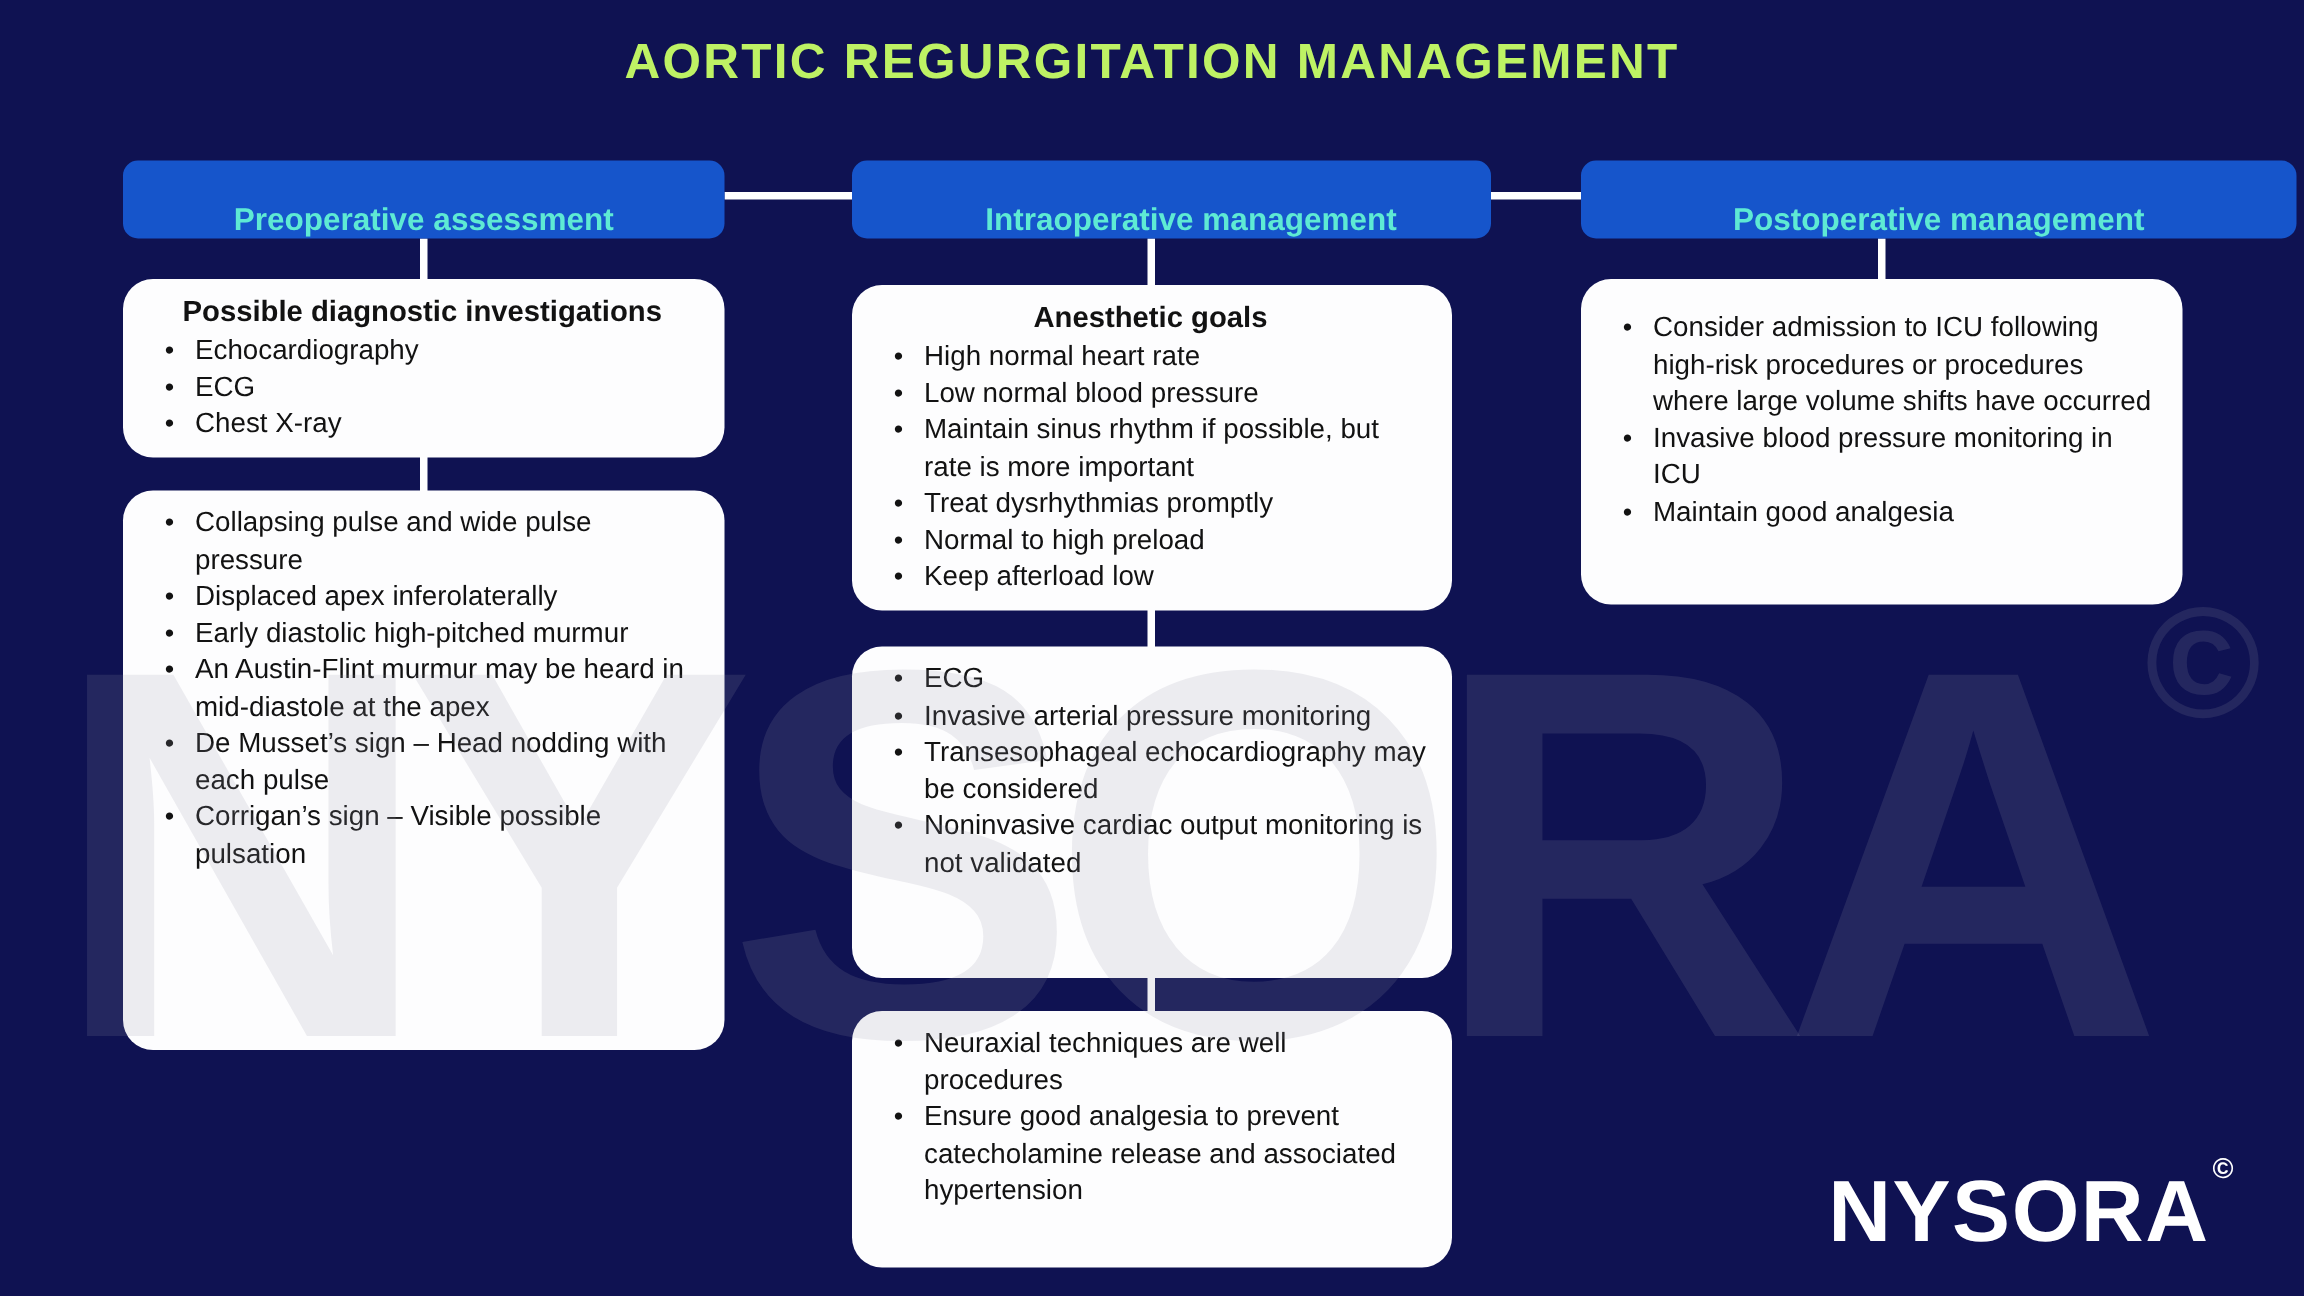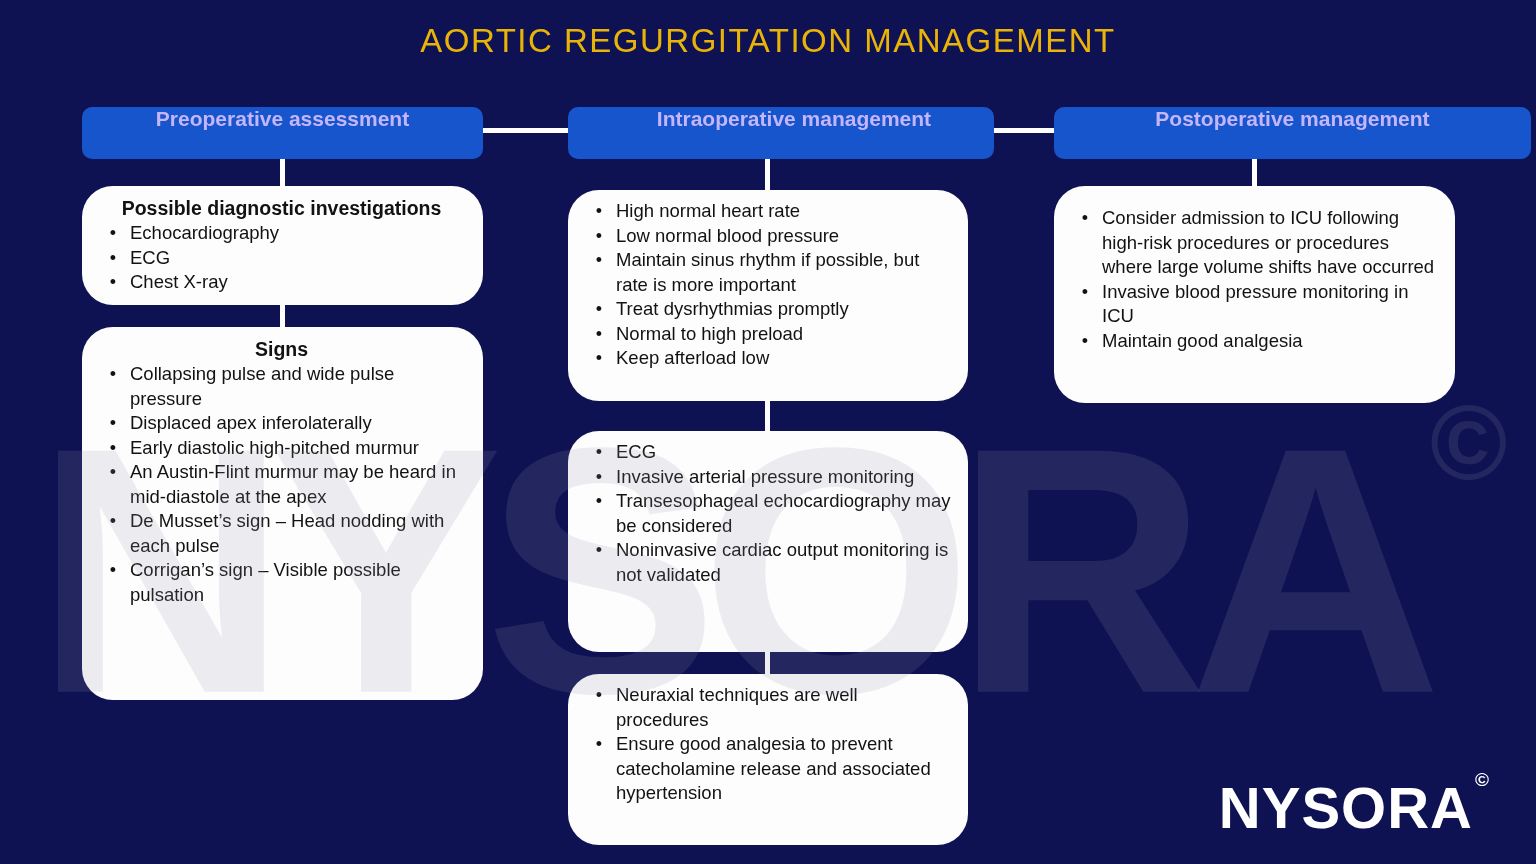--- a/index.html
+++ b/index.html
@@ -3,34 +3,34 @@
 <meta charset="utf-8">
 <style>
   html,body{margin:0;padding:0;}
   body{
     width:1536px;height:864px;position:relative;overflow:hidden;
     background:#0f1252;
     font-family:"Liberation Sans", sans-serif;
   }
   .page-title{
     position:absolute;top:22px;left:0;width:1536px;text-align:center;
-    color:#eab308;font-size:33px;font-weight:normal;letter-spacing:1.5px;
+    color:#bef264;font-size:33px;font-weight:bold;letter-spacing:1.5px;
     z-index:5;
   }
   .pill{
     position:absolute;top:107px;height:52px;background:#1655cb;
-    border-radius:10px;display:flex;align-items:flex-start;justify-content:center;
-    color:#c4b5fd;font-size:21px;font-weight:bold;z-index:2;
+    border-radius:10px;display:flex;align-items:flex-end;justify-content:center;
+    color:#5eead4;font-size:21px;font-weight:bold;z-index:2;
   }
   .pill-left{left:82px;width:401px;}
   .pill-mid{left:568px;width:400px;padding-left:26px;}
   .pill-right{left:1054px;width:477px;}
   .conn{position:absolute;background:#ffffff;z-index:1;}
   .card{
-    position:absolute;background:#fdfdfe;border-radius:31px;
+    position:absolute;background:#fdfdfe;border-radius:20px;
     color:#121212;z-index:2;box-sizing:border-box;
     padding:9px 16px 10px 14px;
   }
   .card-title{
     text-align:center;font-weight:bold;font-size:19.5px;line-height:26px;
   }
   .bullet-row{display:flex;}
   .bullet-dot{
     flex:0 0 34px;text-align:center;font-size:18px;line-height:24.5px;
   }
@@ -96,21 +96,20 @@
     <span class="bullet-dot">•</span>
     <span class="bullet-text">ECG</span>
   </div>
   <div class="bullet-row">
     <span class="bullet-dot">•</span>
     <span class="bullet-text">Chest X-ray</span>
   </div>
 </div>
 
 <div class="card card-l2">
-  <div class="card-title">Signs</div>
   <div class="bullet-row">
     <span class="bullet-dot">•</span>
     <span class="bullet-text">Collapsing pulse and wide pulse pressure</span>
   </div>
   <div class="bullet-row">
     <span class="bullet-dot">•</span>
     <span class="bullet-text">Displaced apex inferolaterally</span>
   </div>
   <div class="bullet-row">
     <span class="bullet-dot">•</span>
@@ -124,20 +123,21 @@
     <span class="bullet-dot">•</span>
     <span class="bullet-text">De Musset’s sign – Head nodding with each pulse</span>
   </div>
   <div class="bullet-row">
     <span class="bullet-dot">•</span>
     <span class="bullet-text">Corrigan’s sign – Visible possible pulsation</span>
   </div>
 </div>
 
 <div class="card card-m1">
+  <div class="card-title">Anesthetic goals</div>
   <div class="bullet-row">
     <span class="bullet-dot">•</span>
     <span class="bullet-text">High normal heart rate</span>
   </div>
   <div class="bullet-row">
     <span class="bullet-dot">•</span>
     <span class="bullet-text">Low normal blood pressure</span>
   </div>
   <div class="bullet-row">
     <span class="bullet-dot">•</span>

